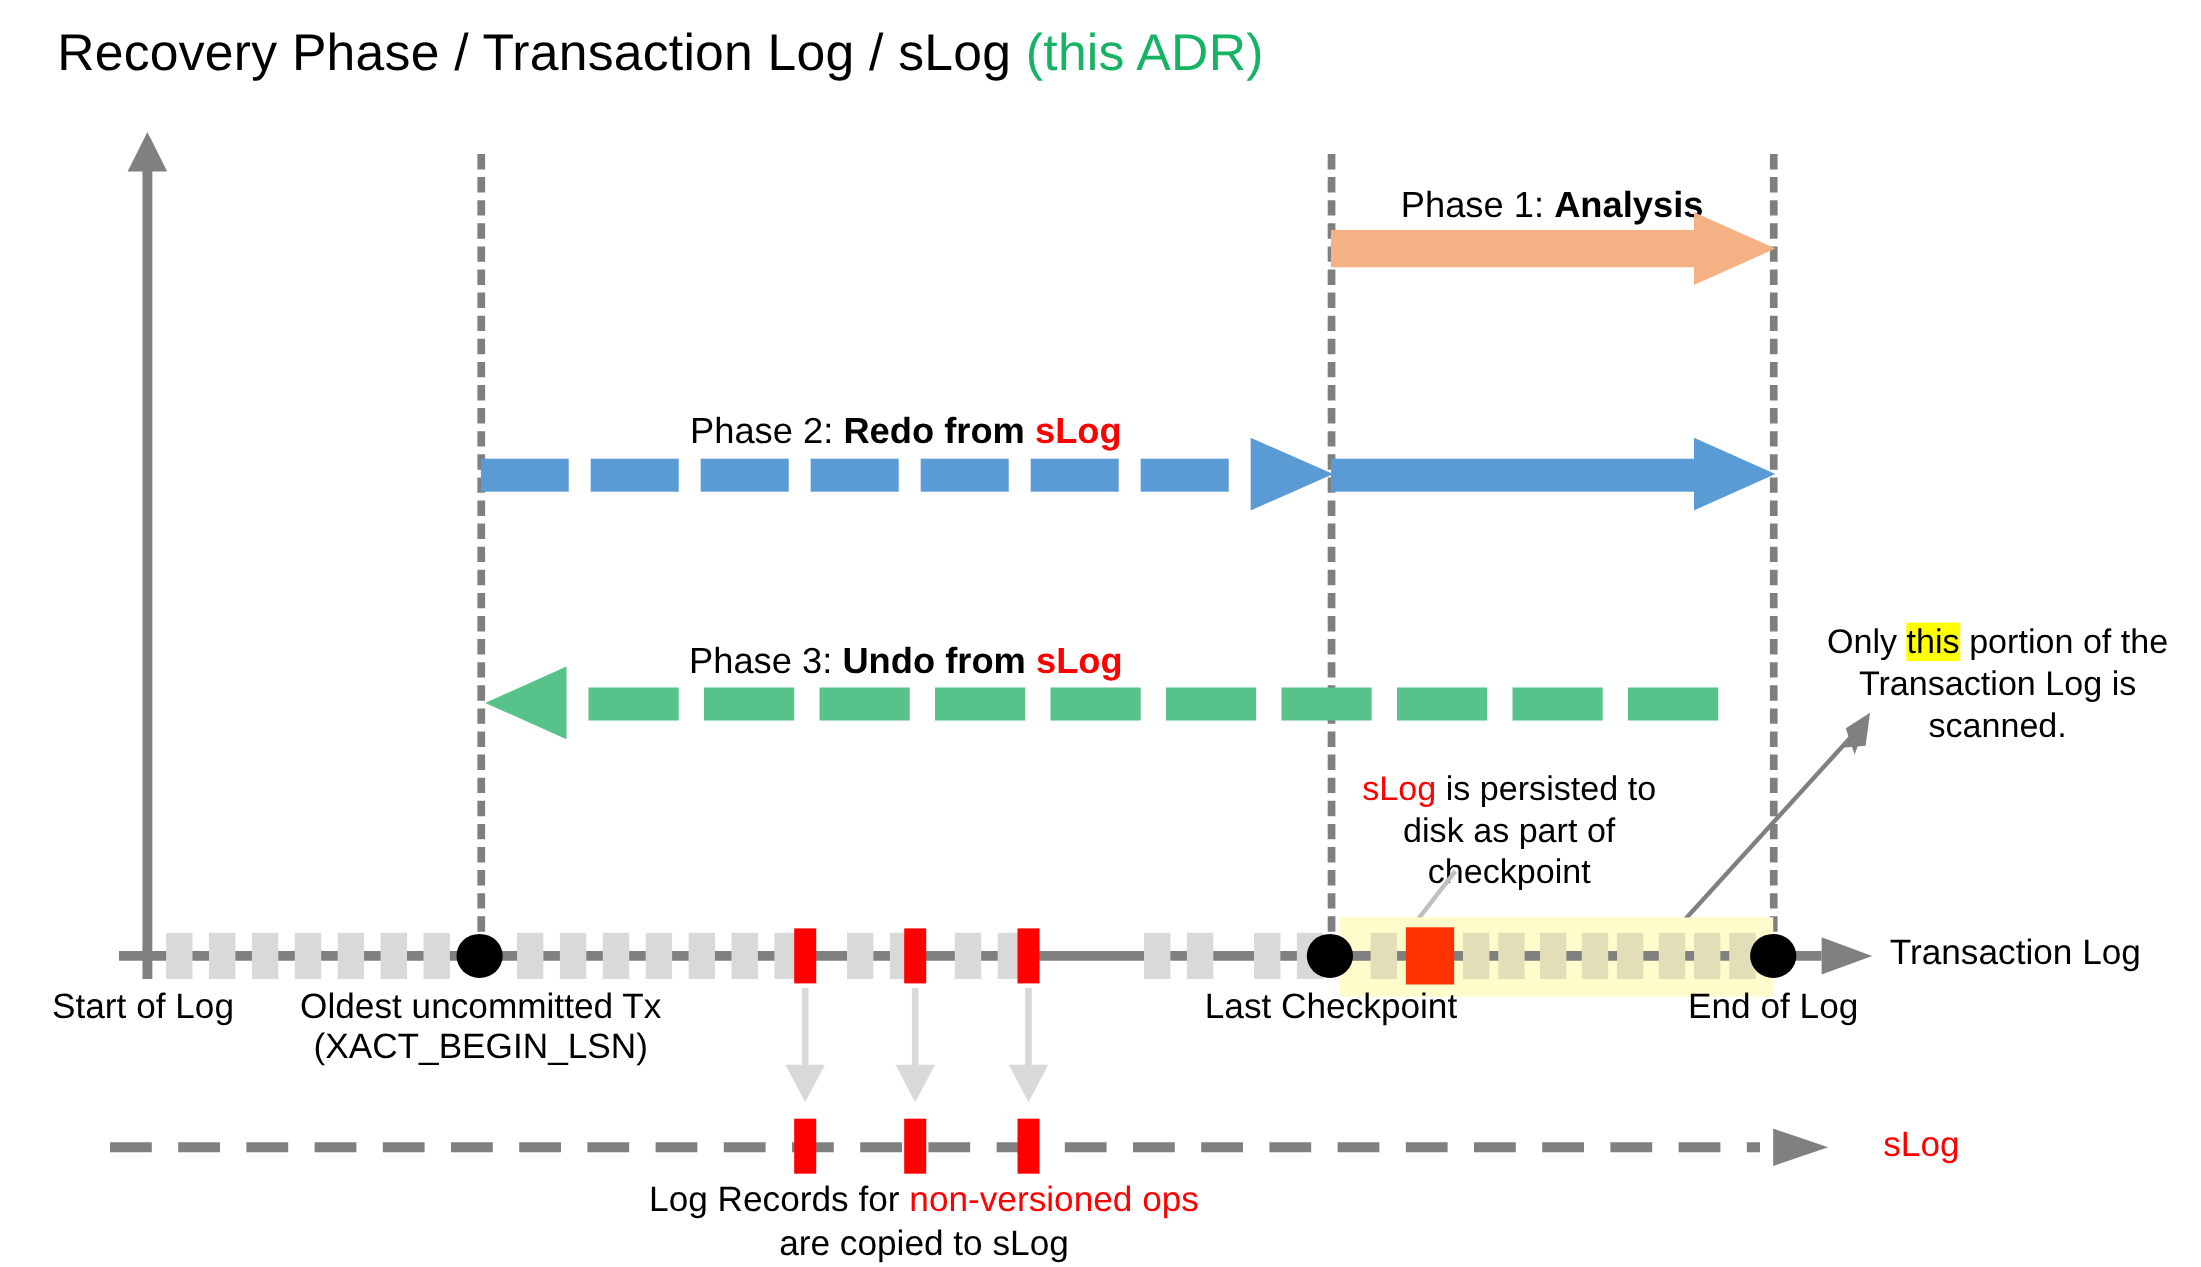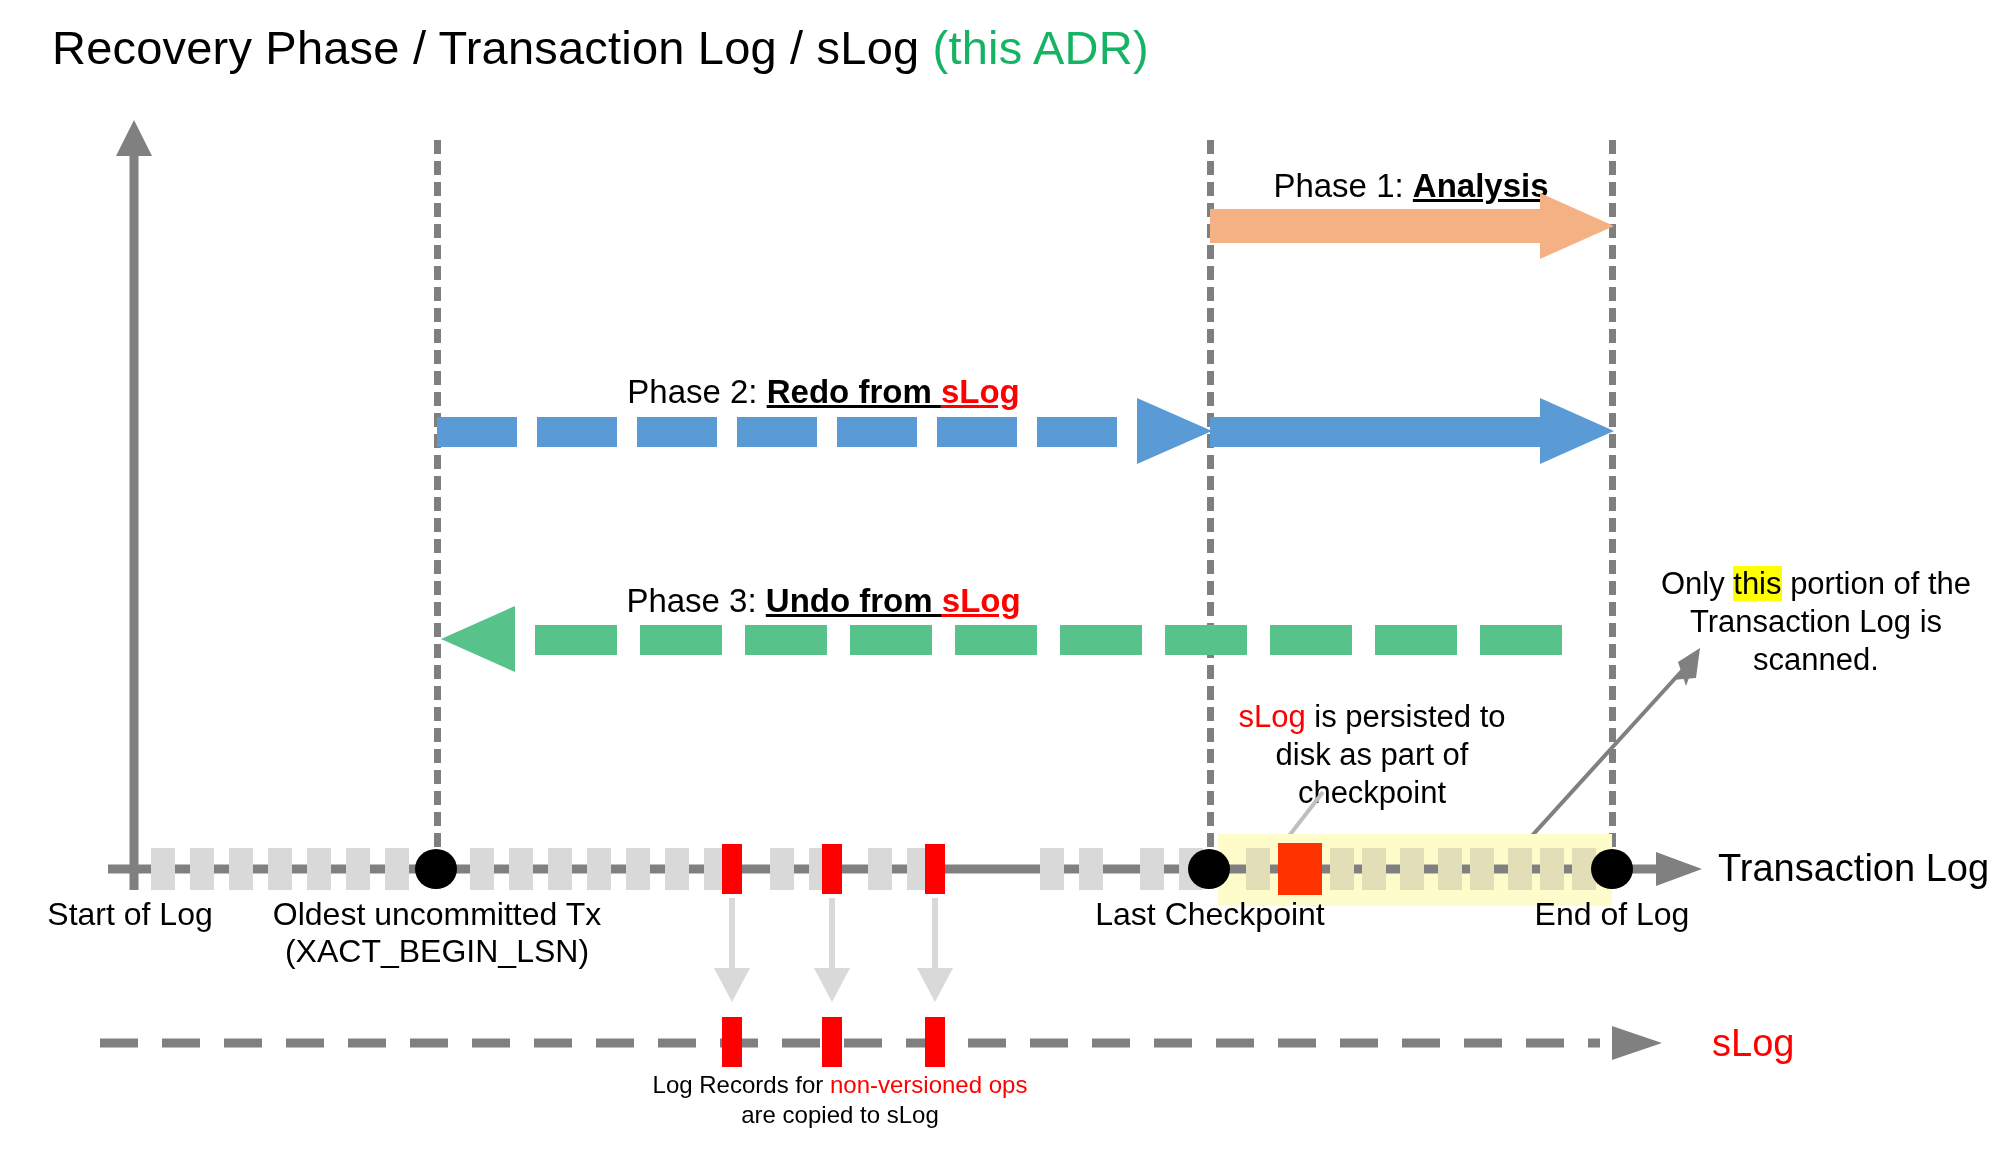--- a/index.html
+++ b/index.html
@@ -23,21 +23,21 @@
 
   
   .vdash{
     width:0;border-left:7px dashed #7F7F7F;
   }
 
   
   .phaselbl{
     font-size:33px;color:#000;white-space:nowrap;
   }
-  .phaselbl b{font-weight:bold;text-decoration:underline;}
+  .phaselbl b{font-weight:bold;}
   .phaselbl .slog{color:#FF0000;font-weight:bold;}
 
   
   .arrowsvg{display:block;}
 
   
   .tick{position:absolute;background:#D9D9D9;}
   .tick.red{background:#FF0000;}
   .tick.redorange{background:#FF3300;}
   .tick.dim{background:#E2DFB8;}
@@ -47,27 +47,27 @@
 
   
   #scanband{background:#FFFCCC;}
 
   
   .anno{font-size:31px;color:#000;line-height:1.22;}
   .anno .slog{color:#FF0000;}
   .anno .hl{background:#FFFF00;}
   .ctr{text-align:center;}
 
-  .axlabel{font-size:38px;color:#000;white-space:nowrap;}
+  .axlabel{font-size:32px;color:#000;white-space:nowrap;}
   .axlabel.red{color:#FF0000;}
 
   .ptlabel{font-size:32px;color:#000;white-space:nowrap;text-align:center;}
   .ptlabel .sub{font-style:italic;font-size:28px;display:block;line-height:1.18;}
 
-  .caption{font-size:24px;color:#000;text-align:center;line-height:1.25;}
+  .caption{font-size:32px;color:#000;text-align:center;line-height:1.25;}
   .caption .nv{color:#FF0000;}
 </style>
 </head>
 <body>
 
 <div class="stage">
 
   <div class="abs" id="title">
     <span>Recovery Phase / Transaction Log / sLog </span><span class="adr">(this ADR)</span>
   </div>

